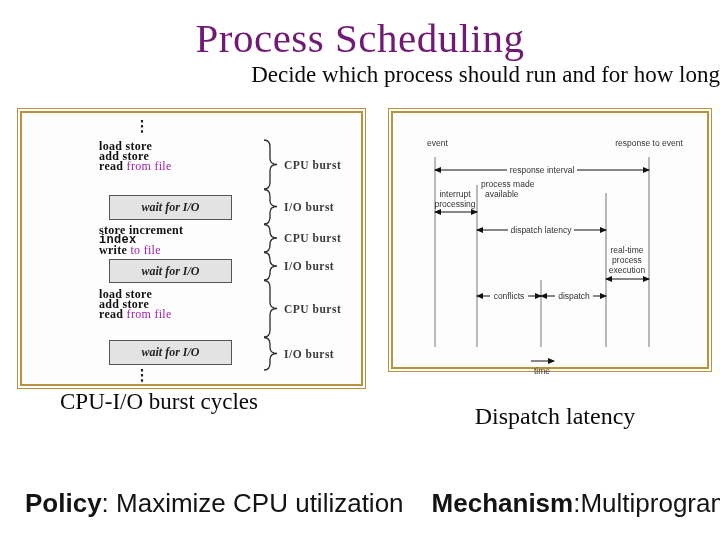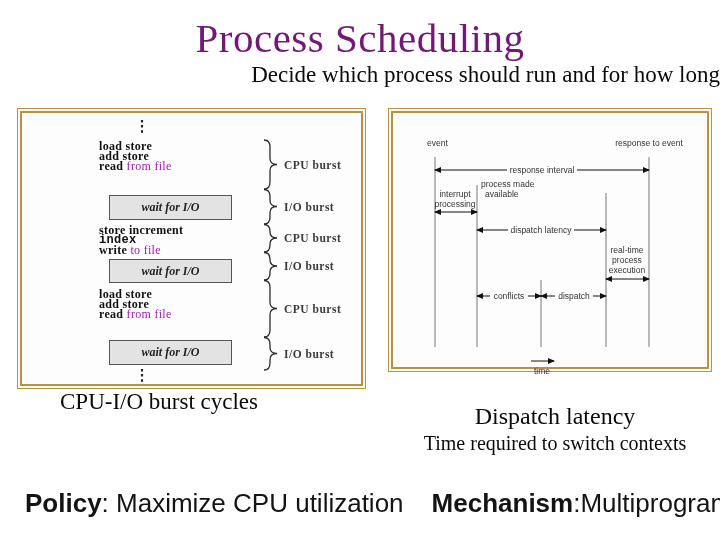--- a/index.html
+++ b/index.html
@@ -170,18 +170,17 @@
     </svg>
   </div>
 </div>
 
 <div class="abs caption-left">
   <div>CPU-I/O burst cycles</div>
 </div>
 
 <div class="abs caption-right">
   <div class="big">Dispatch latency</div>
-  <div class="small">Time required to switch contexts</div>
 </div>
 
 <div class="abs footer">
   <b>Policy</b><span>: Maximize CPU utilization</span><span class="gap"></span><b>Mechanism</b><span>:Multiprogramming</span>
 </div>
 
 </body></html>

